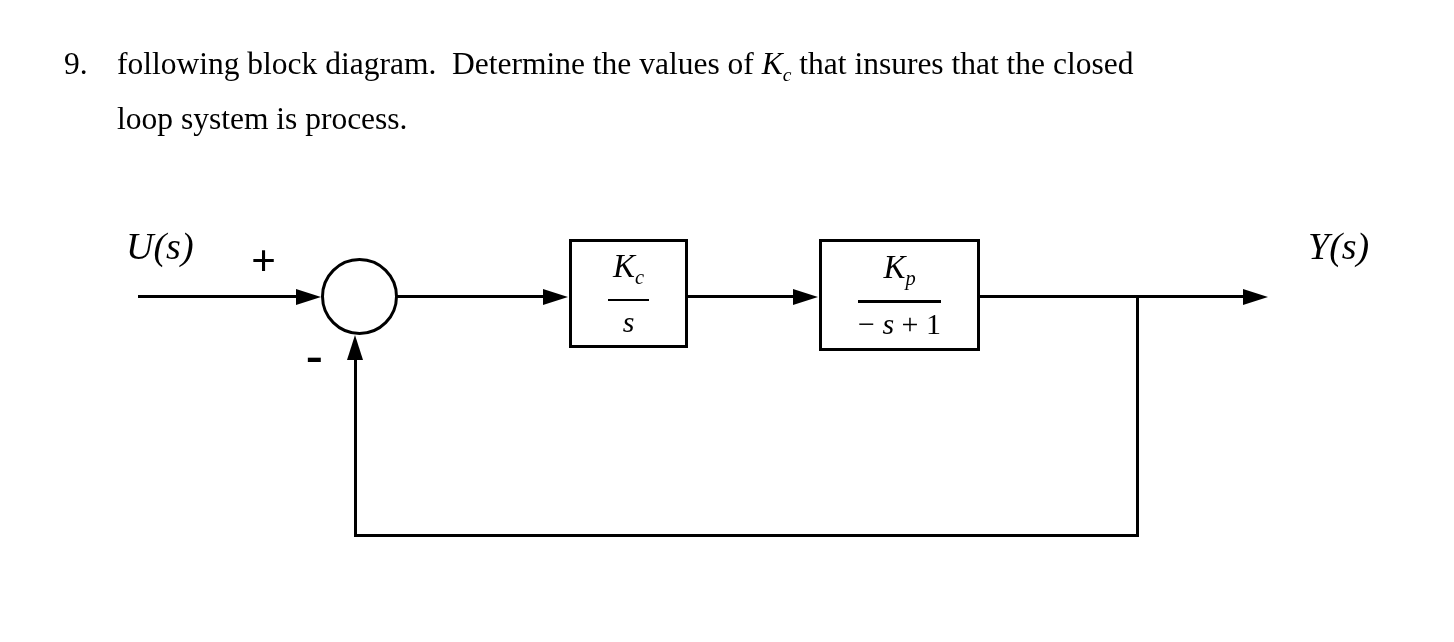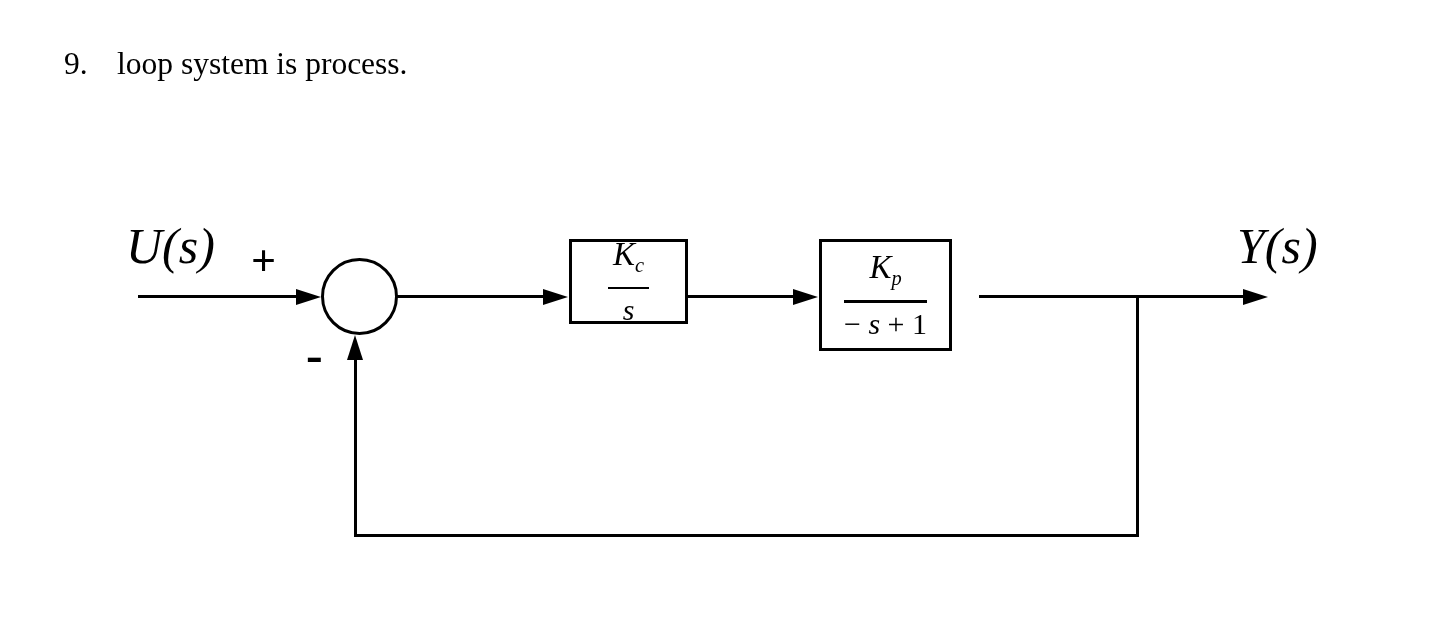--- a/index.html
+++ b/index.html
@@ -62,32 +62,32 @@
     background: #fff;
   }
   .tf-block {
     position: absolute;
     border: 3.2px solid #000;
     background: #fff;
     display: flex;
     align-items: center;
     justify-content: center;
   }
-  #block-controller { left: 569px; top: 239px; width: 119px; height: 85px; }
-  #block-process    { left: 819px; top: 239px; width: 133px; height: 112px; }
+  #block-controller { left: 569px; top: 239px; width: 119px; height: 109px; }
+  #block-process    { left: 819px; top: 239px; width: 161px; height: 112px; }
   .frac { display: inline-flex; flex-direction: column; align-items: center; }
   .frac .num { font-size: 33px; line-height: 40px; padding: 0 5px 2px; white-space: pre; }
   .frac .bar { align-self: stretch; height: 2.8px; background: #000; }
   .frac .den { font-size: 30px; line-height: 38px; padding-top: 2px; white-space: pre; }
   .it { font-style: italic; }
 
   .sig-label {
     position: absolute;
     font-style: italic;
-    font-size: 50px;
+    font-size: 38px;
     line-height: 40px;
     white-space: pre;
   }
   #plus-sign {
     position: absolute;
     left: 251px; top: 239px;
     font-size: 44px;
     font-weight: bold;
     line-height: 44px;
   }
@@ -100,20 +100,21 @@
   }
 </style>
 </head>
 <body>
 
 <div id="page">
 
   <div id="problem">
     <div id="problem-number">9.</div>
     <div>
+      <div class="textline"><span>following block diagram.  Determine the values of </span><span class="math-base">K</span><span class="math-sub">c</span><span> that insures that the closed</span></div>
       <div class="textline"><span>loop system is process.</span><span class="math-base"></span><span class="math-sub"></span><span></span></div>
     </div>
   </div>
 
   <div id="diagram">
 
     <div class="sig-label" style="left:126px; top:226px;">U(s)</div>
 
     <div id="plus-sign">+</div>
 
@@ -140,21 +141,21 @@
       <div class="frac">
         <div class="num"><span class="it">K</span><span class="math-sub">p</span></div>
         <div class="bar"></div>
         <div class="den"><span>− </span><span class="it">s</span><span> + 1</span></div>
       </div>
     </div>
 
     <div class="hline" style="left:979px; top:295px; width:267px;"></div>
     <div class="arrow-right" style="left:1243px; top:288.5px;"></div>
 
-    <div class="sig-label" style="left:1237px; top:226px;">Y(s)</div>
+    <div class="sig-label" style="left:1308px; top:226px;">Y(s)</div>
 
     <div class="vline" style="left:1135.8px; top:297px; height:240px;"></div>
     <div class="hline" style="left:353.8px; top:534px; width:785px;"></div>
     <div class="vline" style="left:353.8px; top:356px; height:181px;"></div>
     <div class="arrow-up" style="left:347.4px; top:335px;"></div>
 
     <div id="minus-sign">-</div>
 
   </div>
 </div>

